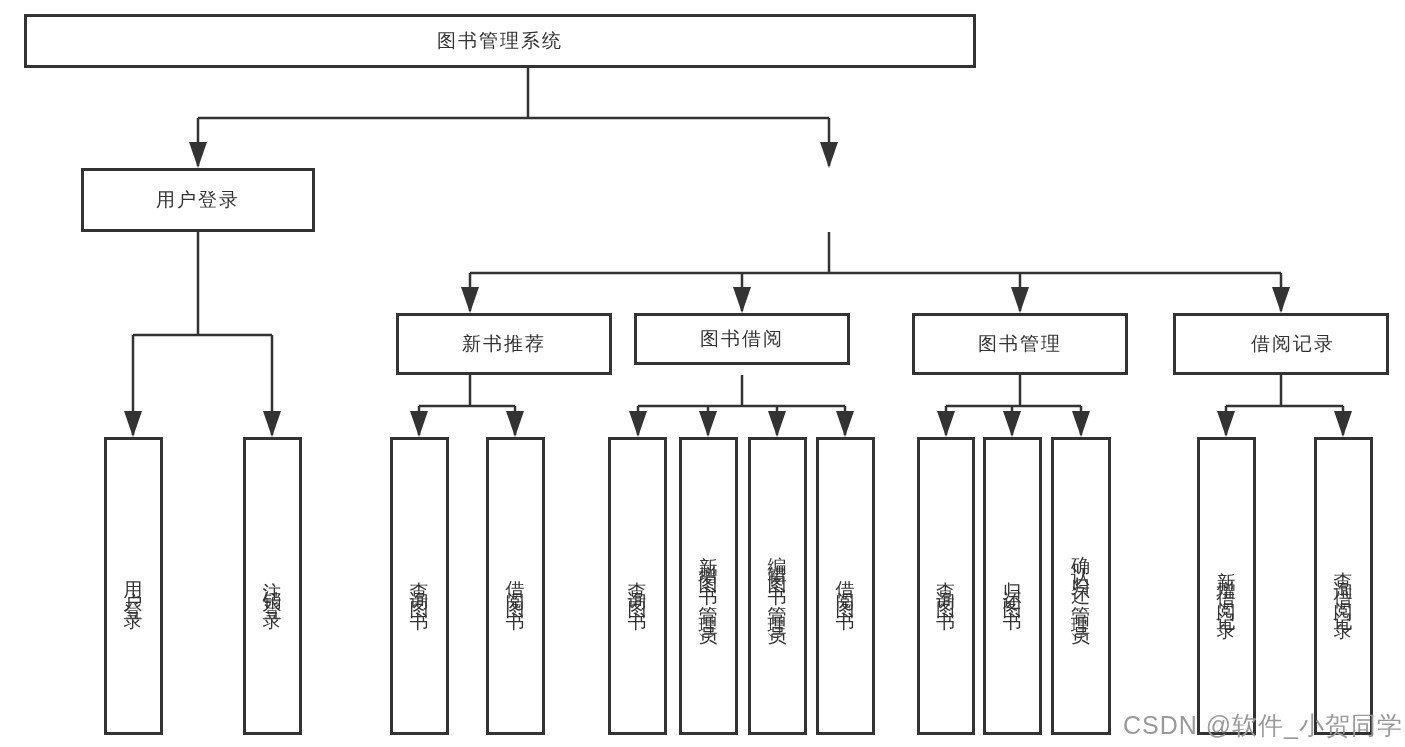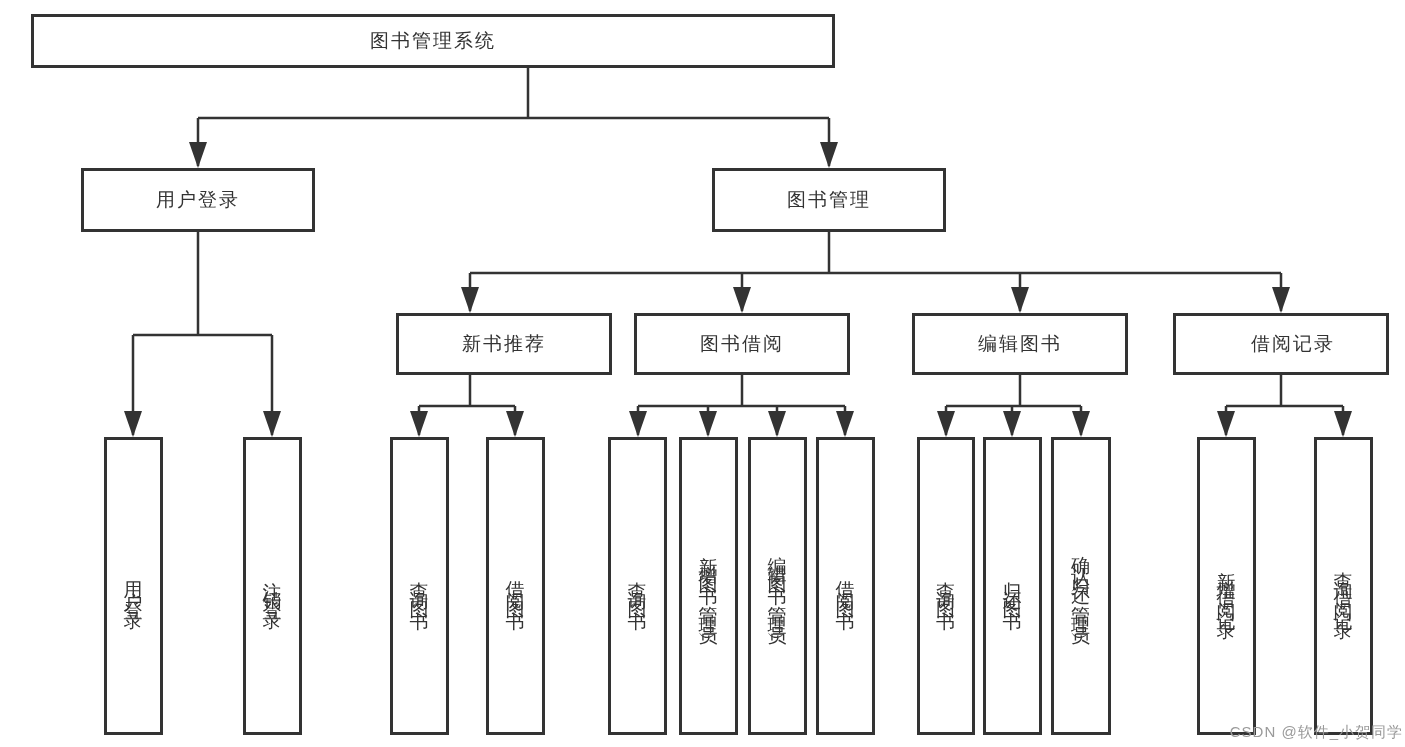--- a/index.html
+++ b/index.html
@@ -31,21 +31,21 @@
     text-orientation: mixed;
     font-size: 19px;
     letter-spacing: 10px;
     line-height: 1;
     white-space: nowrap;
   }
   .leaf { top: 437px; height: 298px; border-width: 3px; }
   .watermark {
     position: absolute; z-index: 3;
     right: 2px; bottom: 5px;
-    font-size: 15px;
+    font-size: 25px;
     color: #9a9a9a;
     letter-spacing: 1px;
     white-space: nowrap;
   }
 </style>
 </head>
 <body>
 
 <div style="position:absolute;inset:0;">
 
@@ -85,39 +85,36 @@
       <polygon points="1003,411 1021,411 1012,437"></polygon>
       <polygon points="1072,411 1090,411 1081,437"></polygon>
     </g>
     <g>
       <path d="M1281 375 V406 M1226 406 H1343 M1226 406 V435 M1343 406 V435"></path>
       <polygon points="1217,411 1235,411 1226,437"></polygon>
       <polygon points="1334,411 1352,411 1343,437"></polygon>
     </g>
   </svg>
 
-  <div class="node" style="left:31px; top:14px; width:804px; height:54px;">
+  <div class="node" style="left:24px; top:14px; width:952px; height:54px;">
     <span class="hlabel">图书管理系统</span>
   </div>
 
   <div class="node" style="left:81px; top:168px; width:234px; height:64px;">
     <span class="hlabel">用户登录</span>
   </div>
-  <div class="node" style="left:712px; top:168px; width:234px; height:64px;">
-    <span class="hlabel">图书管理</span>
-  </div>
 
   <div class="node" style="left:362px; top:313px; width:216px; height:62px;margin-left:34px;">
     <span class="hlabel">新书推荐</span>
   </div>
-  <div class="node" style="left:634px; top:313px; width:216px; height:62px;align-items:center;">
+  <div class="node" style="left:634px; top:313px; width:216px; height:52px;align-items:center;">
     <span class="hlabel">图书借阅</span>
   </div>
   <div class="node" style="left:912px; top:313px; width:216px; height:62px;">
-    <span class="hlabel">编辑图书</span>
+    <span class="hlabel">图书管理</span>
   </div>
   <div class="node" style="left:1173px; top:313px; width:216px; height:62px;padding-left:24px;">
     <span class="hlabel">借阅记录</span>
   </div>
 
   <div class="node leaf" style="left:104px; width:59px;">
     <span class="vlabel">用户登录</span>
   </div>
   <div class="node leaf" style="left:243px; width:59px;">
     <span class="vlabel">注销登录</span>

